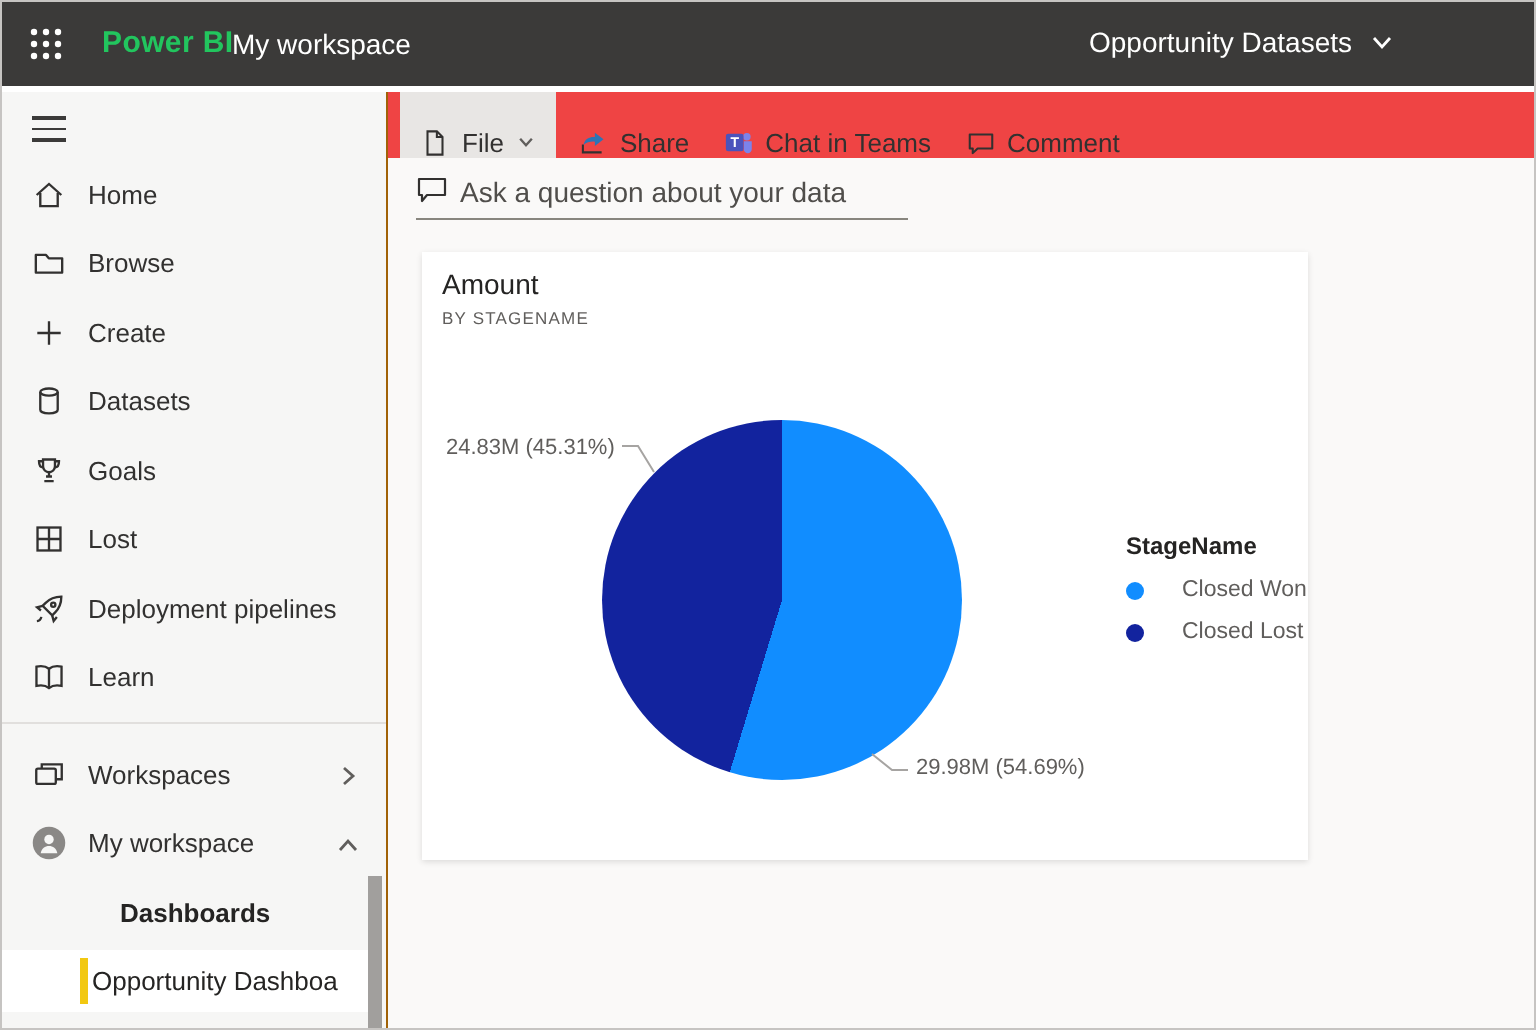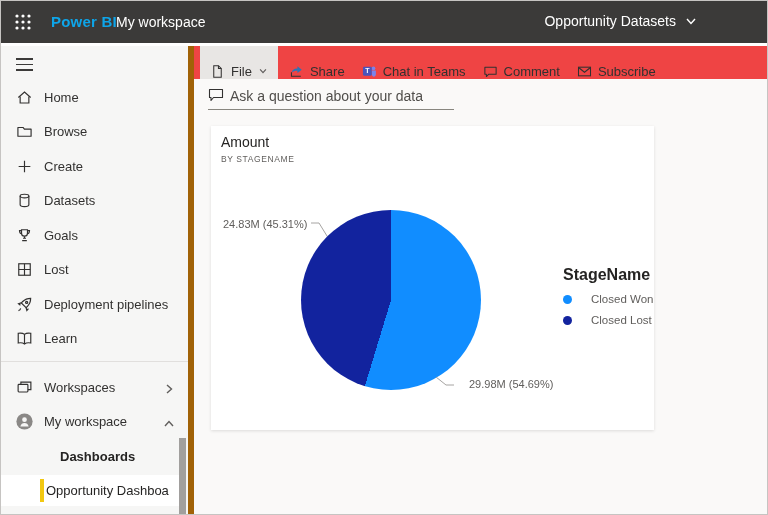--- a/index.html
+++ b/index.html
@@ -4,28 +4,28 @@
 <style>
   * { margin:0; padding:0; box-sizing:border-box; }
   body { font-family:"Liberation Sans", sans-serif; background:#e8e8e8; }
   .window{ position:relative; width:768px; height:515px; background:#faf9f8;
            border:1px solid #c6c4c2; overflow:hidden; }
 
   
   .topbar{ position:absolute; left:0; top:0; width:100%; height:42px; background:#3b3a39; }
   .topbar-strip{ position:absolute; left:0; top:42px; width:100%; height:3px; background:#ffffff; }
   .waffle{ position:absolute; left:13px; top:12px; width:18px; height:18px; cursor:pointer; }
-  .brand{ position:absolute; left:50px; top:12px; color:#0ea5e9; font-size:15px; font-weight:bold; letter-spacing:.2px; }
+  .brand{ position:absolute; left:50px; top:12px; color:#22c55e; font-size:15px; font-weight:bold; letter-spacing:.2px; }
   .crumb{ position:absolute; left:115px; top:13px; color:#ffffff; font-size:14px; }
   .tb-right{ position:absolute; right:70px; top:12px; display:flex; align-items:center; gap:9px;
              color:#ffffff; font-size:14px; cursor:pointer; }
 
   
   .sidebar{ position:absolute; left:0; top:45px; width:193px; height:470px;
-            background:#f6f6f5; border-right:6px solid #a16207; }
+            background:#f6f6f5; border-right:1px solid #a16207; }
   .hamburger{ position:absolute; left:15px; top:12px; width:17px; height:13px; cursor:pointer; }
   .hamburger span{ display:block; height:1.6px; background:#3b3a39; margin-bottom:4px; }
   .nav{ position:absolute; left:0; top:34px; width:100%; }
   .nav2{ position:absolute; left:0; top:324px; width:100%; }
   .nav-row{ display:flex; align-items:center; height:34.5px; padding-left:14px; cursor:pointer; }
   .nico{ width:18px; height:18px; flex:0 0 18px; display:flex; align-items:center; justify-content:center; }
   .nico svg{ width:17px; height:17px; stroke:#323130; fill:none; stroke-width:1.1; }
   .nlbl{ margin-left:11px; font-size:13px; color:#323130; white-space:nowrap; }
   .nav-chevron{ margin-left:auto; margin-right:13px; width:12px; height:12px; }
   .nav-chevron svg{ width:12px; height:12px; stroke:#605e5c; fill:none; stroke-width:1.4; }
@@ -59,23 +59,23 @@
 
   
   .card{ position:absolute; left:17px; top:47px; width:443px; height:304px; background:#ffffff;
          box-shadow:0 1px 3px rgba(0,0,0,.12); }
   .card-title{ position:absolute; left:10px; top:8px; font-size:14px; color:#252423; }
   .card-sub{ position:absolute; left:10px; top:28px; font-size:8.5px; color:#605e5c; letter-spacing:.6px; }
   .pie{ position:absolute; left:90px; top:84px; width:180px; height:180px; border-radius:50%; cursor:pointer; }
   .leader-lines{ position:absolute; left:0; top:0; width:443px; height:303px; pointer-events:none; }
   .dlabel{ position:absolute; font-size:11px; color:#605e5c; white-space:nowrap; }
   .dlabel.l1{ left:12px; top:92px; }
-  .dlabel.l2{ left:258px; top:252px; }
+  .dlabel.l2{ left:247px; top:252px; }
   .legend{ position:absolute; left:352px; top:140px; }
-  .legend-title{ font-size:16px; font-weight:bold; color:#252423; margin-bottom:9px; }
+  .legend-title{ font-size:12px; font-weight:bold; color:#252423; margin-bottom:9px; }
   .legend-item{ display:flex; align-items:center; gap:19px; margin-bottom:9px; cursor:pointer; }
   .legend-dot{ width:9px; height:9px; border-radius:50%; flex:0 0 9px; }
   .legend-lbl{ font-size:11.5px; color:#605e5c; white-space:nowrap; }
 </style>
 </head>
 <body>
 
 <div class="window">
 
   <div class="topbar">
@@ -264,27 +264,20 @@
       <span>Chat in Teams</span>
     </div>
 
     <div class="t-item">
       <svg viewBox="0 0 16 16">
         <path d="M2 3.5h12v7.4H6.2L3.6 13.4v-2.5H2z" fill="none" stroke="#323130" stroke-width="1.1" stroke-linejoin="round"></path>
       </svg>
       <span>Comment</span>
     </div>
 
-    <div class="t-item">
-      <svg viewBox="0 0 16 16">
-        <rect x="1.6" y="3.4" width="12.8" height="9.2" fill="none" stroke="#323130" stroke-width="1.1"></rect>
-        <path d="M2 4l6 4.8L14 4" fill="none" stroke="#323130" stroke-width="1.1"></path>
-      </svg>
-      <span>Subscribe</span>
-    </div>
 
 
     <div class="more-btn">…</div>
   </div>
 
   <div class="main">
 
     <div class="qna">
       <svg viewBox="0 0 16 14">
         <path d="M1.5 1.5h13v8h-9L3 12.5V9.5H1.5z" stroke-linejoin="round"></path>

